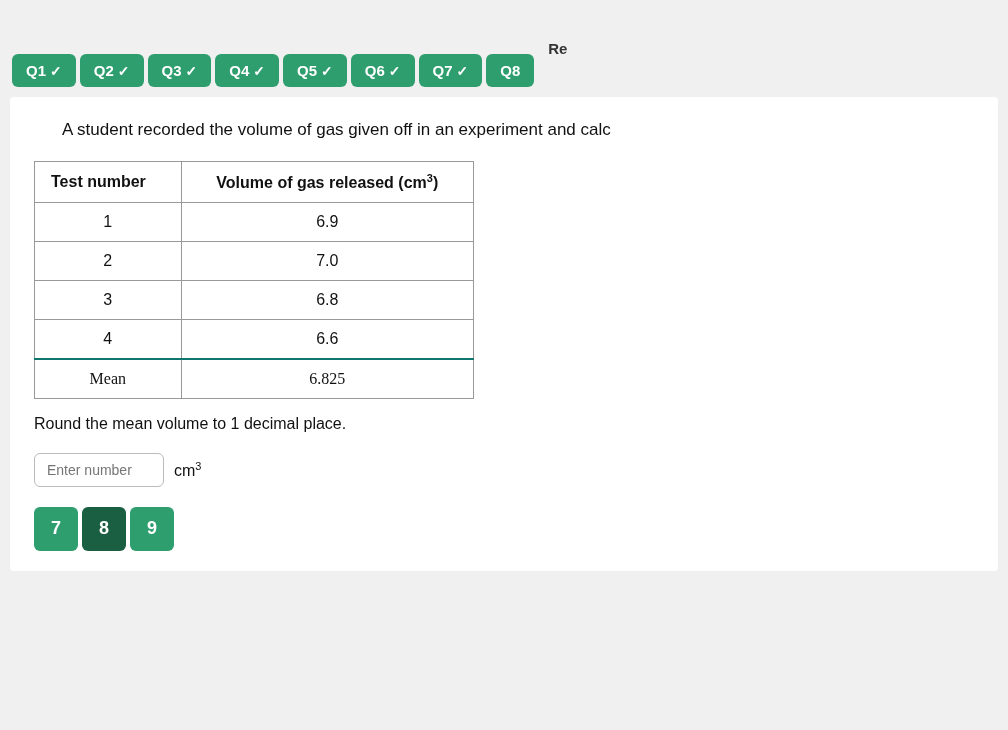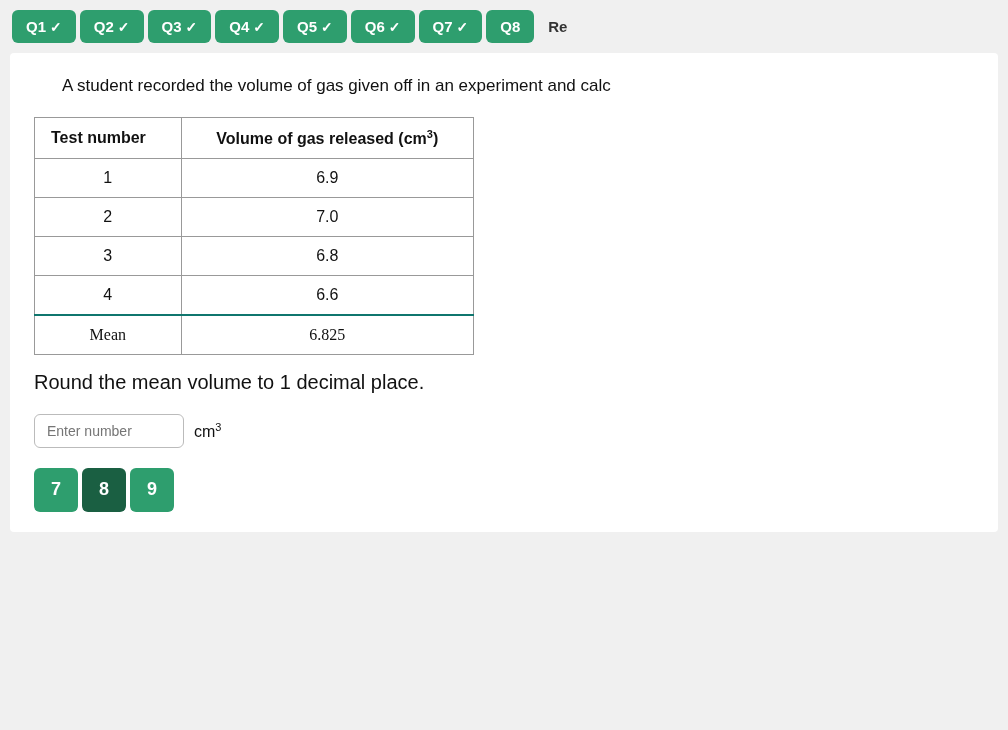--- a/index.html
+++ b/index.html
@@ -32,20 +32,21 @@
       gap: 4px;
       background-color: #2e9e6e;
       color: white;
       border: none;
       border-radius: 6px;
       padding: 8px 14px;
       font-size: 15px;
       font-weight: 600;
       cursor: pointer;
       white-space: nowrap;
+      margin-top: 44px;
     }
 
     .nav-btn .check {
       font-size: 14px;
     }
 
     .nav-btn-re {
       background-color: #f0f0f0;
       color: #333;
       border: none;
@@ -106,40 +107,40 @@
       border-top: 2px solid #0f766e;
       font-family: Liberation Serif, serif;
     }
 
     .th-header {
       text-align: left !important;
       padding-left: 16px !important;
     }
 
     .round-text {
-      font-size: 20px;
+      font-size: 16px;
       color: #111;
       margin-bottom: 20px;
     }
 
     
     .input-area {
       display: flex;
       align-items: center;
       gap: 10px;
       margin-bottom: 20px;
     }
 
     .number-input {
       border: 1px solid #bbb;
       border-radius: 6px;
       padding: 8px 12px;
       font-size: 14px;
       color: #999;
-      width: 150px;
+      width: 130px;
       outline: none;
     }
 
     .unit-label {
       font-size: 16px;
       color: #111;
       text-align: right;
     }
 
     

